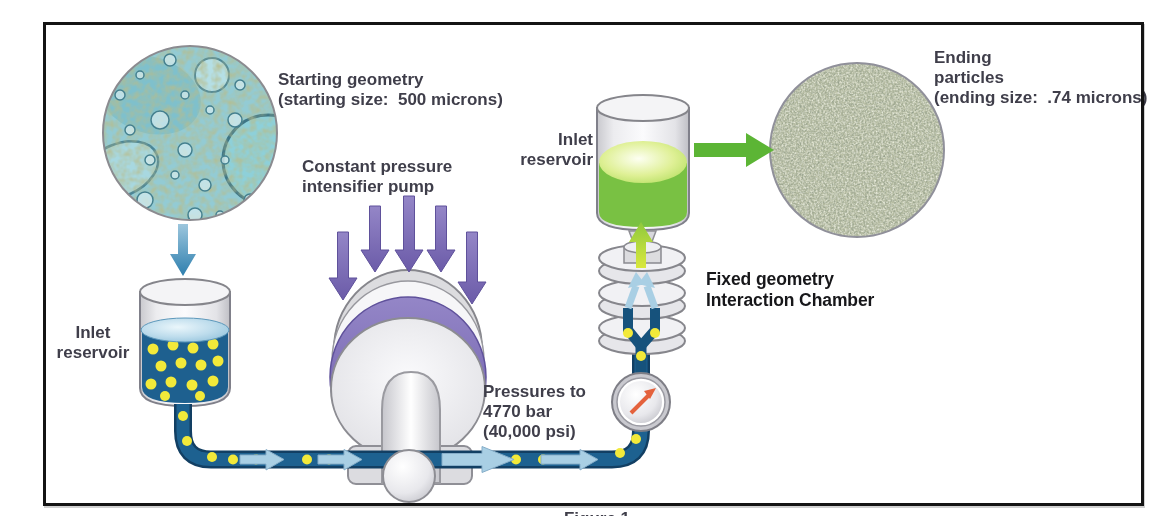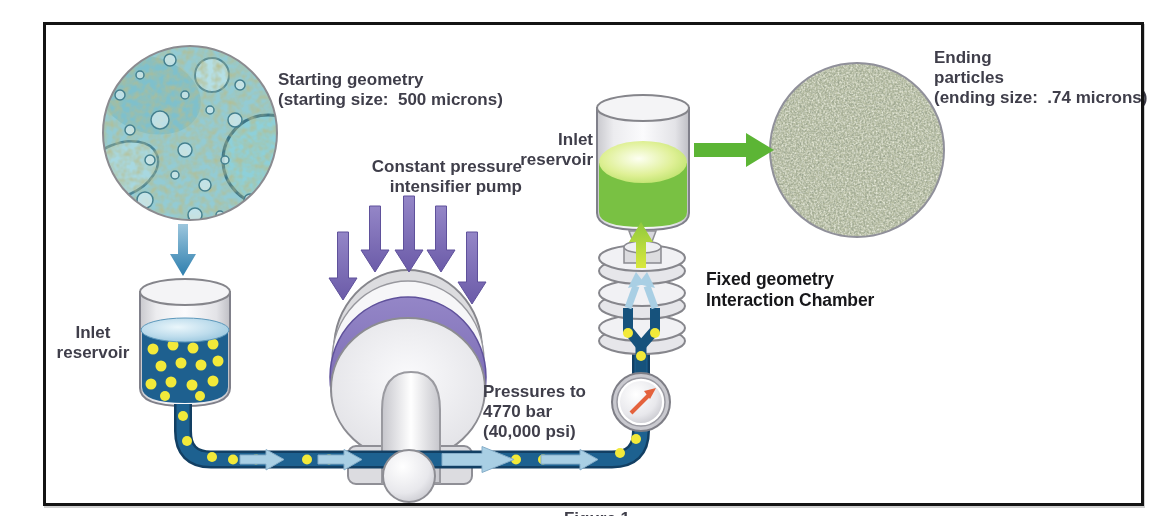--- a/index.html
+++ b/index.html
@@ -2,21 +2,21 @@
 <html><head>
 <meta charset="utf-8">
 <style>
   html,body{margin:0;padding:0;background:#ffffff;}
   #stage{position:relative;width:1165px;height:516px;background:#ffffff;overflow:hidden;
          font-family:"Liberation Sans",sans-serif;}
   #art{position:absolute;left:0;top:0;z-index:2;}
   .lbl{position:absolute;z-index:3;font-weight:700;font-size:17px;line-height:1.18;color:#3f3e4a;}
   .lbl .ln{display:block;white-space:pre;}
   #lbl-start{left:278px;top:70px;}
-  #lbl-pump{left:302px;top:157px;width:220px;text-align:right;}
+  #lbl-pump{left:302px;top:157px;width:220px;text-align:left;}
   #lbl-inlet{left:56px;top:323px;width:74px;text-align:center;}
   #lbl-press{left:483px;top:382px;}
   #lbl-gauge{left:680px;top:394px;}
   #lbl-chamber{left:706px;top:269px;font-size:17.5px;color:#17171a;letter-spacing:-0.1px;}
   #lbl-outlet{left:508px;top:130px;width:85px;text-align:right;}
   #lbl-end{left:934px;top:48px;}
   #frame{position:absolute;left:43px;top:22px;width:1095px;height:478px;border:3px solid #141414;
          box-shadow:1px 2px 0 rgba(0,0,0,0.18);z-index:5;pointer-events:none;}
   #fig-cap{position:absolute;left:527px;top:509px;width:140px;text-align:center;z-index:1;
            font-weight:700;font-size:17px;color:#3f3e4a;}

